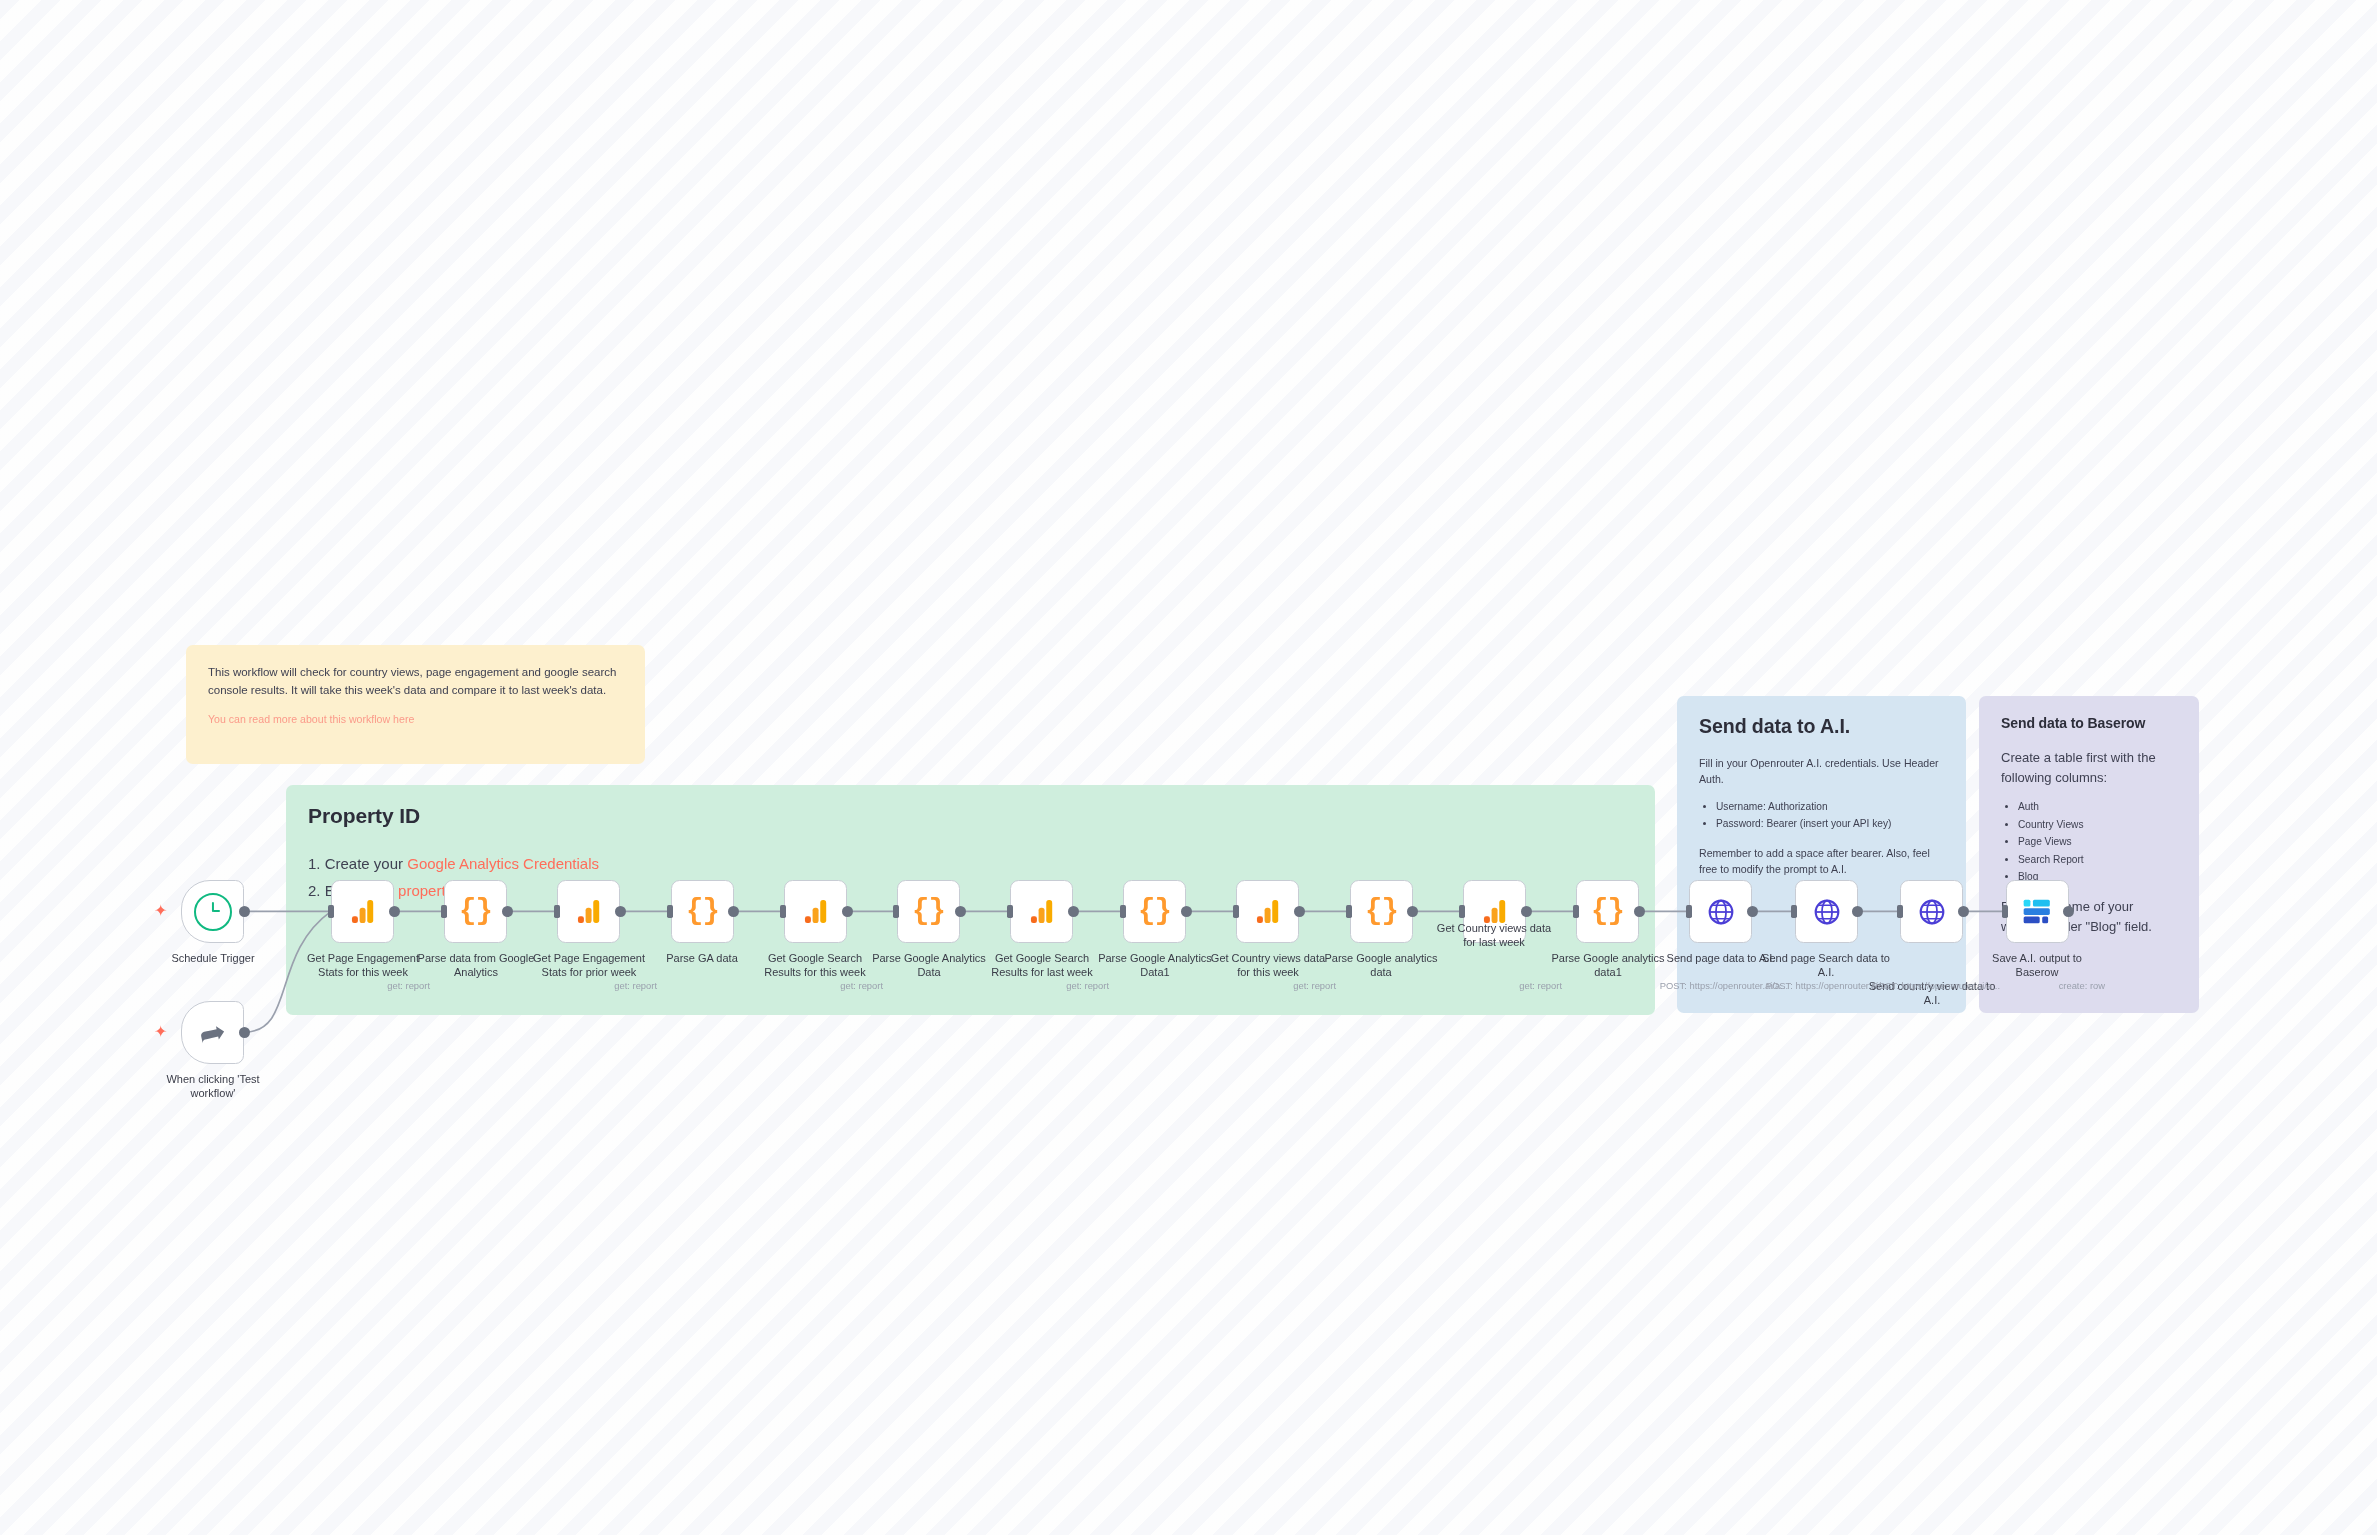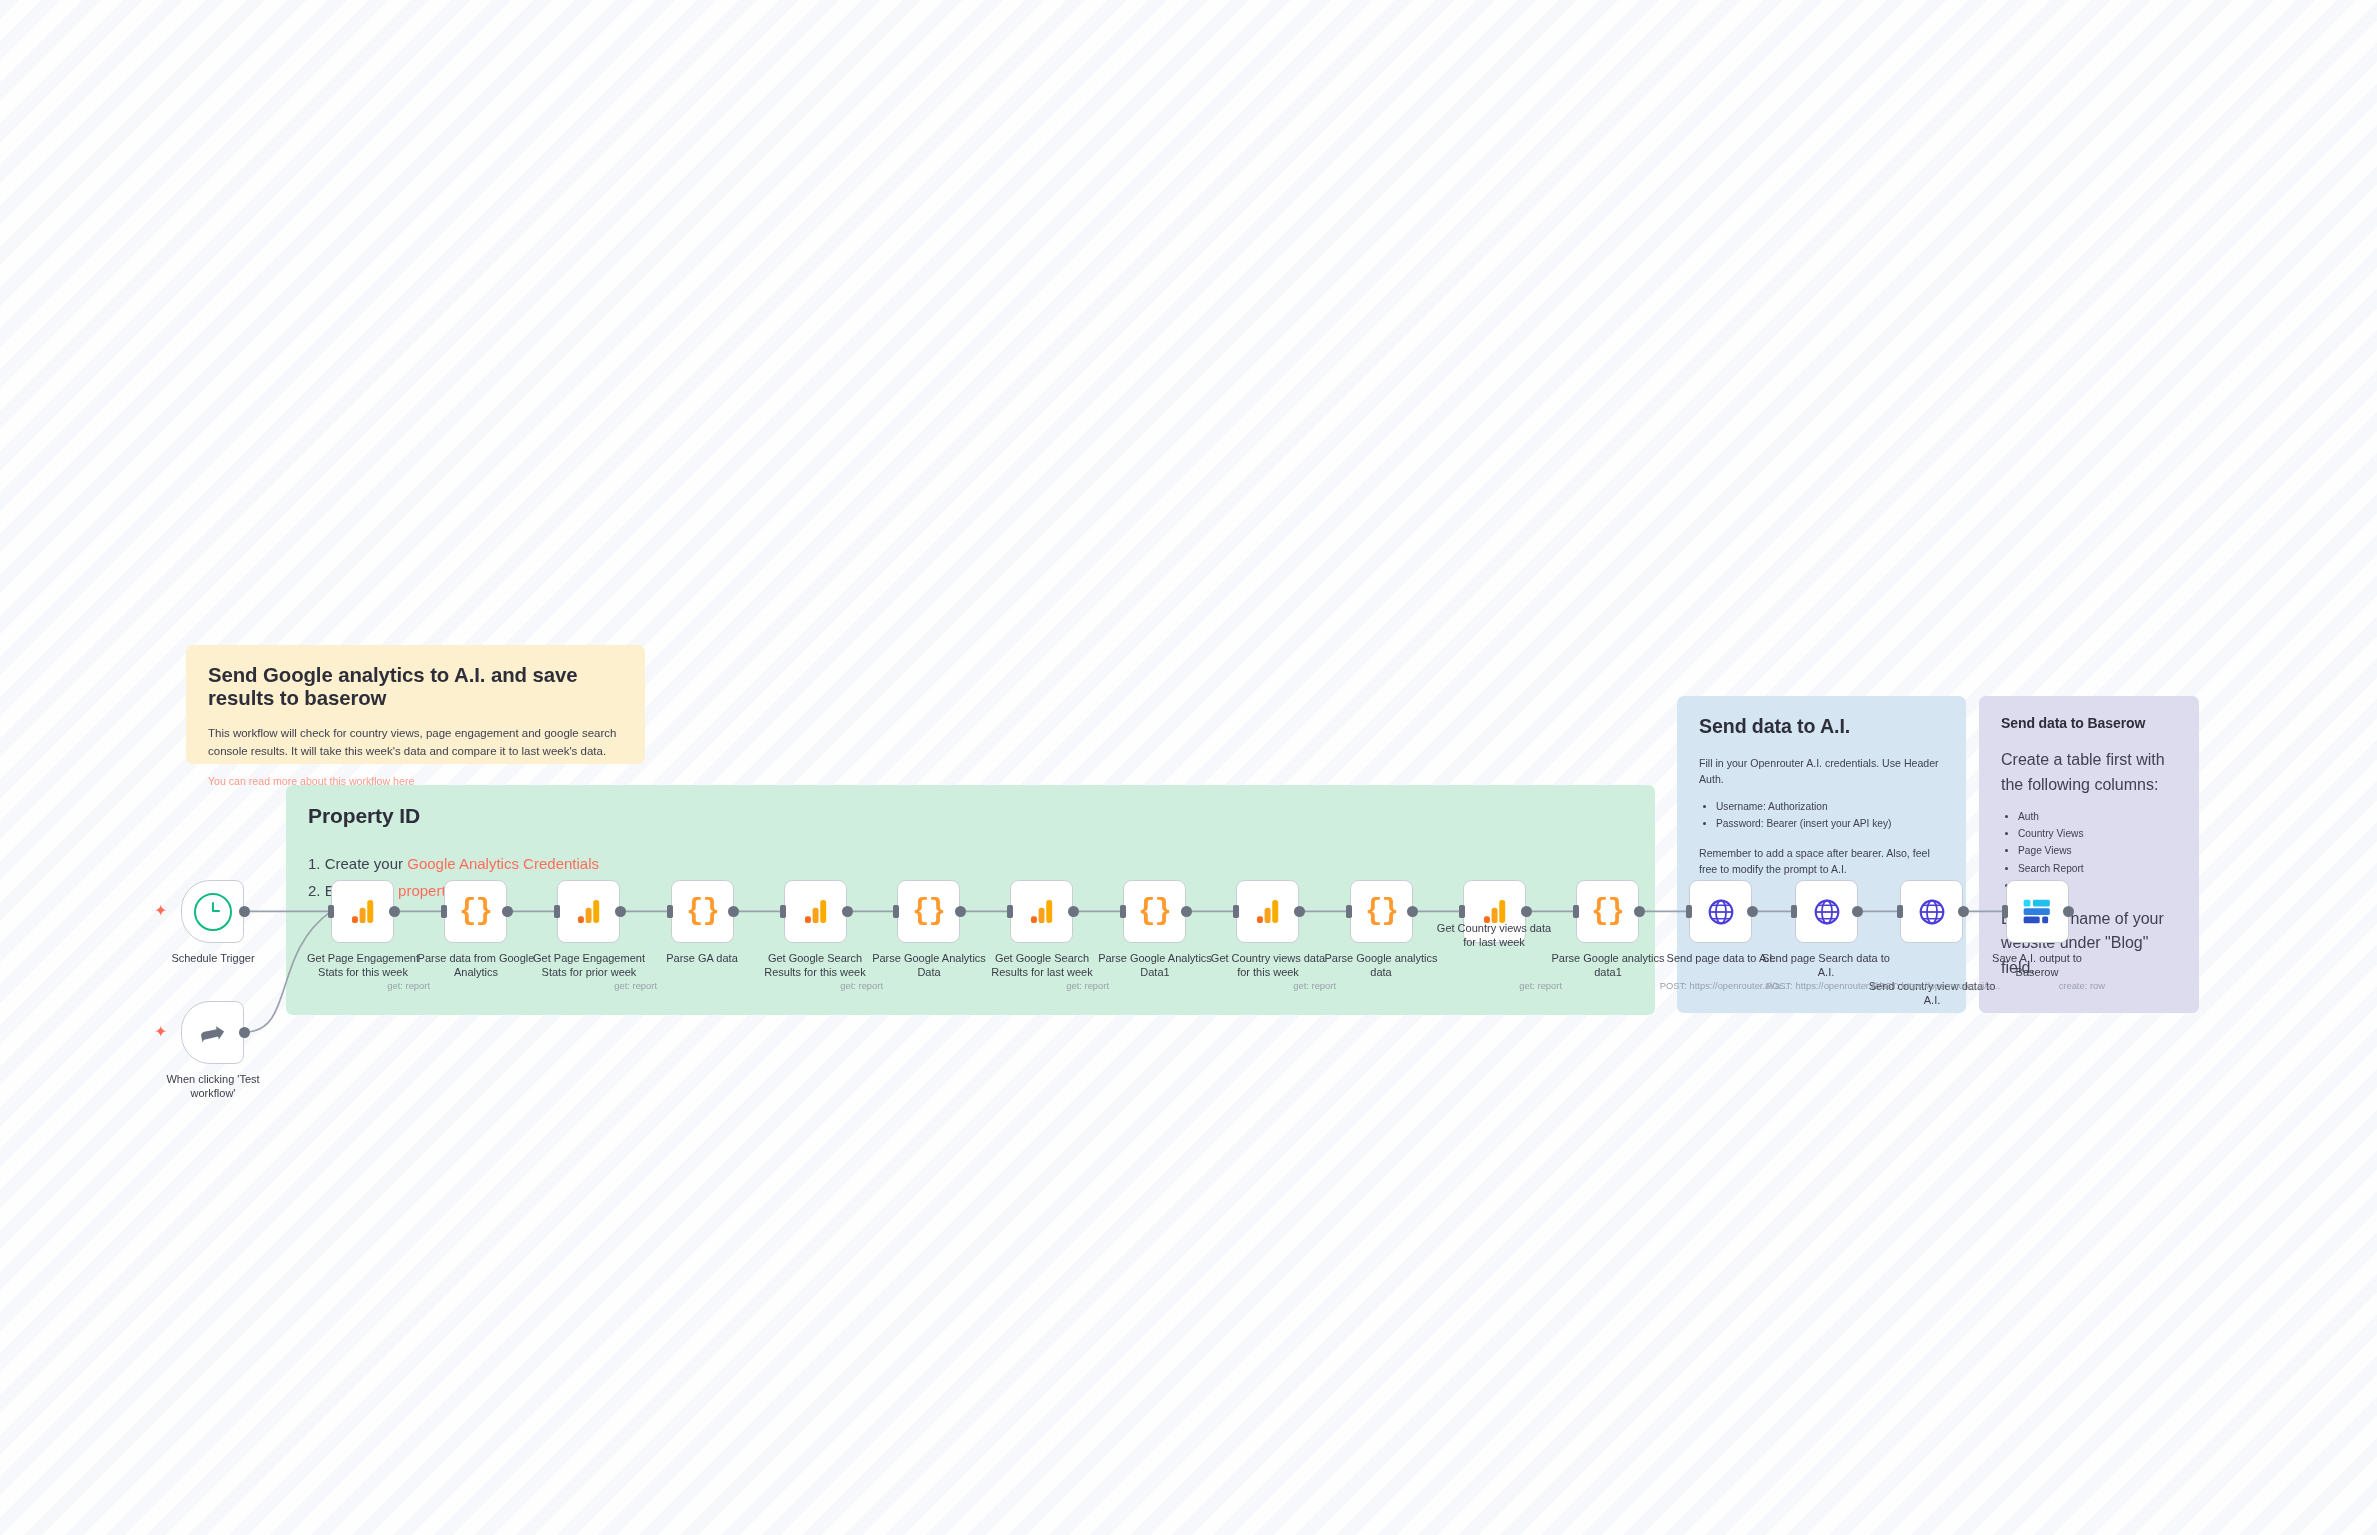--- a/index.html
+++ b/index.html
@@ -29,21 +29,21 @@
   #note-green{left:286px;top:785px;width:1369px;height:230px;background:#cfeedd;}
   #note-green h2{font-size:21px;margin-bottom:22px;}
 
   #note-blue{left:1677px;top:696px;width:289px;height:317px;background:#d5e5f2;}
   #note-blue h2{font-size:19.6px;margin-bottom:17px;}
   #note-blue p{font-size:10.6px;}
   #note-blue li{font-size:10.2px;}
 
   #note-purple{left:1979px;top:696px;width:220px;height:317px;background:#dddcee;}
   #note-purple h2{font-size:14px;margin-bottom:17px;}
-  #note-purple p{font-size:16px;}
+  #note-purple p{font-size:13px;}
   #note-purple li{font-size:10.2px;}
 
   
   #wires{position:absolute;left:0;top:0;width:2377px;height:1536px;pointer-events:none;}
 
   
   .node{position:absolute;width:63px;height:63px;box-sizing:border-box;
         background:#ffffff;border:1.3px solid #c8ccd4;border-radius:8.5px;
         display:flex;align-items:center;justify-content:center;}
   .node.trigger{border-radius:8.5px 8.5px 8.5px 8.5px;
@@ -62,21 +62,20 @@
   .ico-clock:after{content:"";position:absolute;left:50%;top:15.3px;width:7.7px;height:2.1px;background:#10b981;border-radius:1.7px;}
   .ico-cursor{font-size:32px;color:#6b7280;line-height:1;transform:rotate(-12deg);}
   .ico-code{font-size:29px;color:#ff9a2e;font-family:"Liberation Mono","DejaVu Sans Mono",monospace;font-weight:bold;letter-spacing:-0.9px;}
 </style>
 </head>
 <body>
 
 <div id="canvas">
 
   <div class="sticky" id="note-yellow">
-    <h2>Send Google analytics to A.I. and save results to baserow</h2>
     <p>This workflow will check for country views, page engagement and google search console results. It will take this week's data and compare it to last week's data.</p>
     <span class="redlink">You can read more about this workflow here</span>
   </div>
 
   <div class="sticky" id="note-green">
     <h2>Property ID</h2>
     <div style="font-size:15px;line-height:1.8;color:#3f4152;">
       <div>
         <span>1. Create your </span><span class="lnk">Google Analytics Credentials</span>
       </div>

